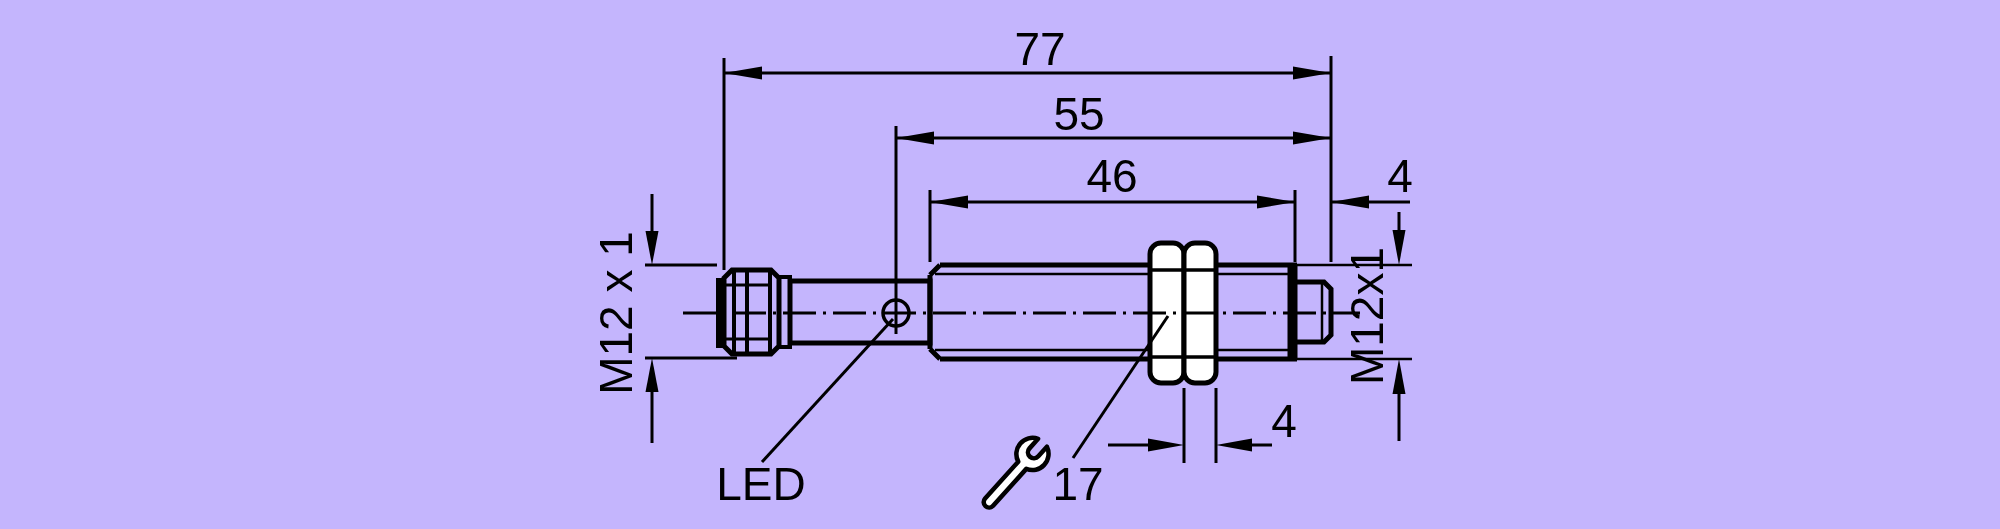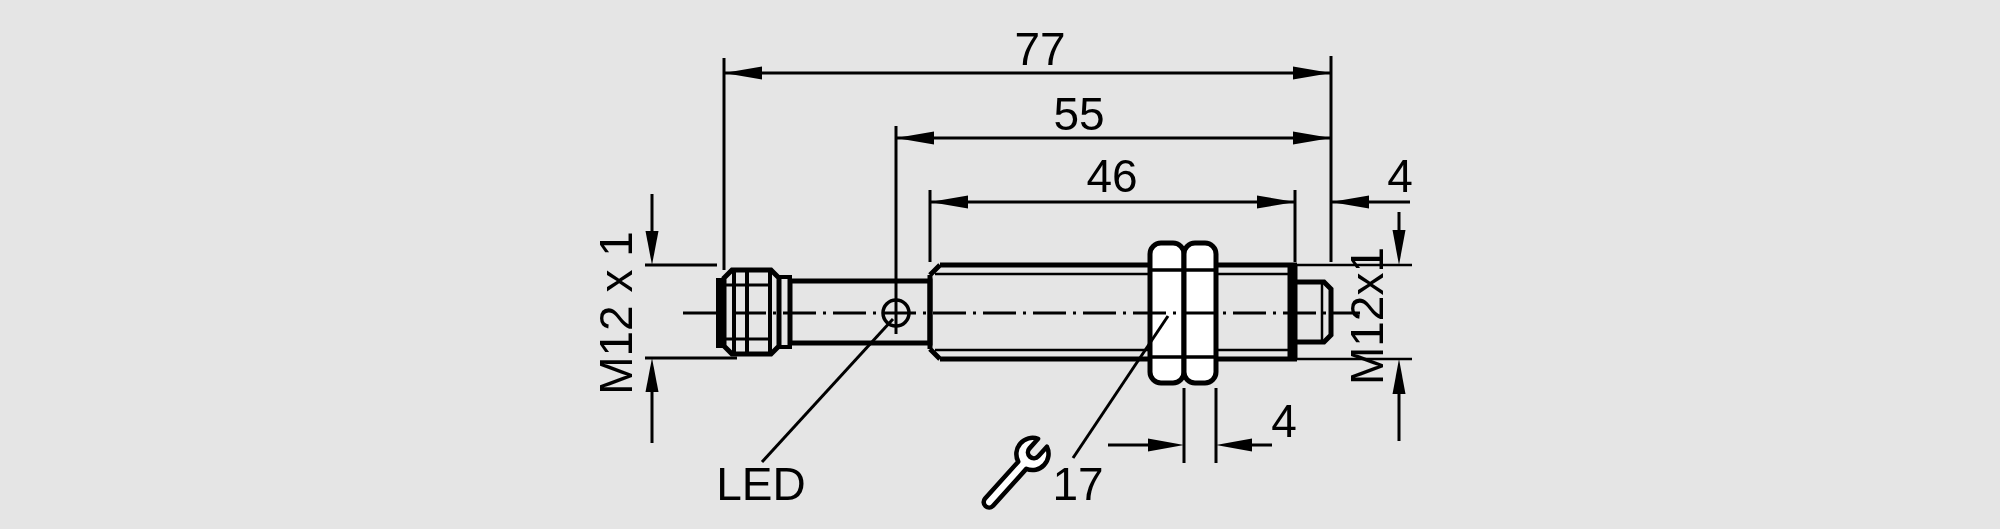--- a/index.html
+++ b/index.html
@@ -1,16 +1,16 @@
 <!DOCTYPE html>
 <html><head>
 <meta charset="utf-8">
 <style>
   html,body{margin:0;padding:0;background:#ffffff;}
-  .stage{position:relative;width:2000px;height:529px;background:#e5e5e5;overflow:hidden;}
+  .stage{position:relative;width:2000px;height:529px;background:#c4b5fd;overflow:hidden;}
   svg{position:absolute;left:0;top:0;}
   text{font-family:"Liberation Sans","DejaVu Sans",sans-serif;fill:#000;}
   .dimtxt{font-size:46px;}
 </style>
 </head>
 <body>
 
 <div class="stage">
 <svg width="2000" height="529" viewBox="0 0 2000 529">
 

